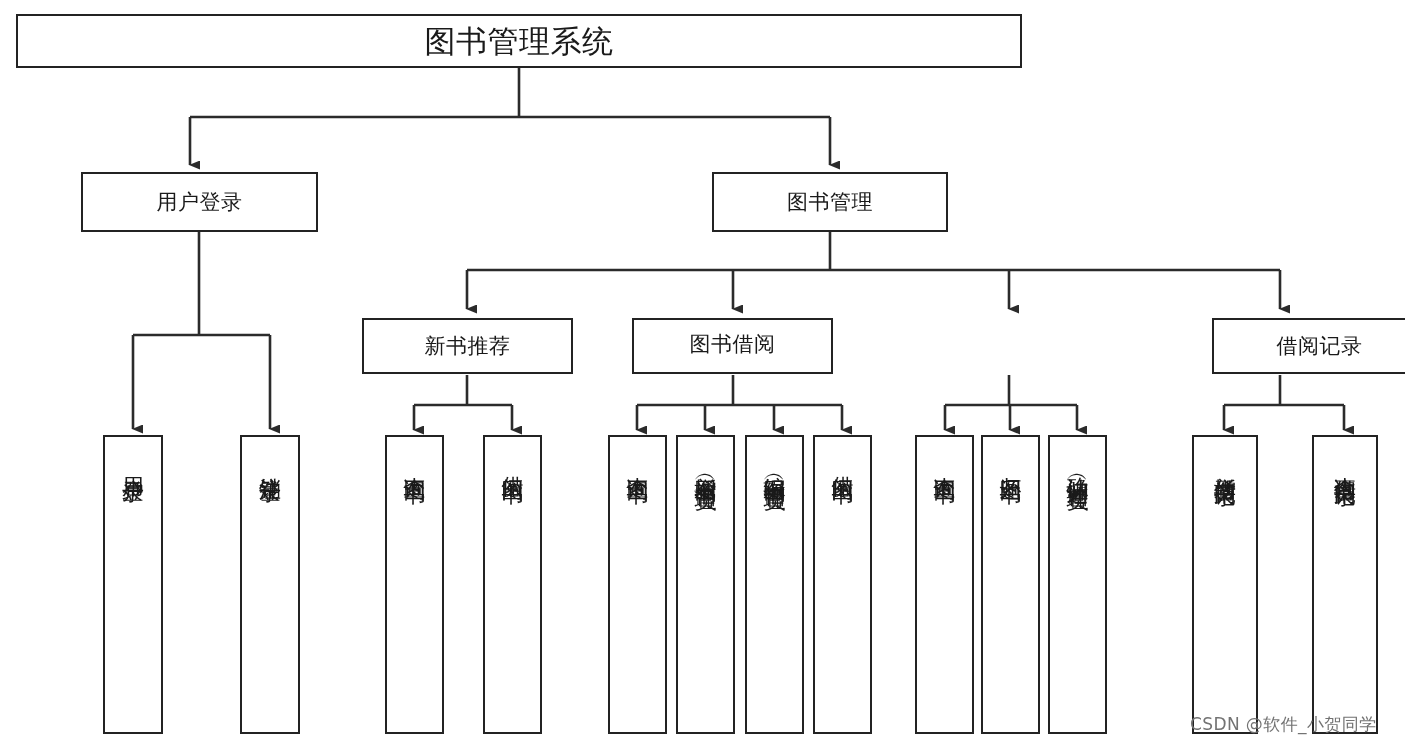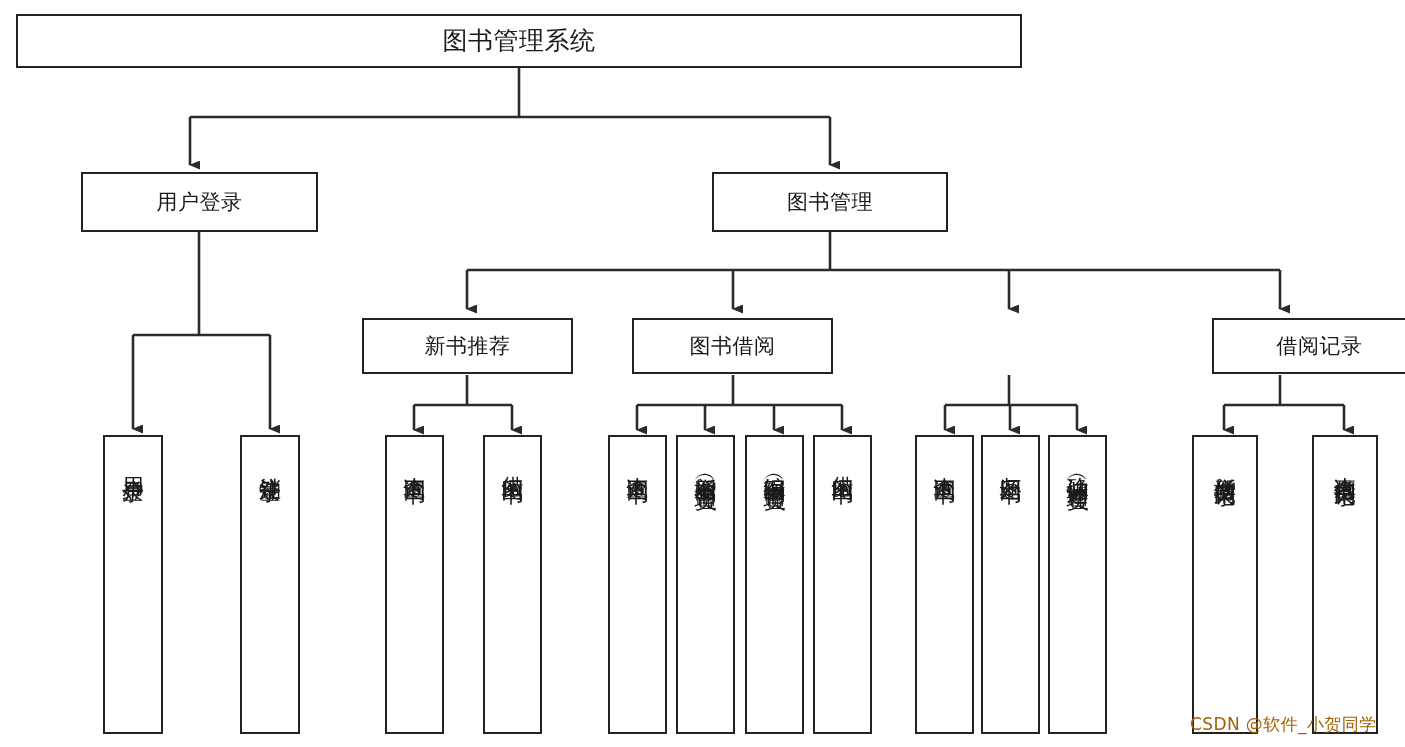--- a/index.html
+++ b/index.html
@@ -53,28 +53,28 @@
   }
   .node.vertical .node-label {
     writing-mode: vertical-rl;
     text-orientation: upright;
     font-size: 22px;
     line-height: 1.18;
     letter-spacing: 2px;
     white-space: pre;
   }
   #node-root .node-label {
-    font-size: 25px;
+    font-size: 31px;
   }
   .watermark {
     position: absolute;
     left: 1190px;
     top: 713px;
     font-size: 17px;
-    color: #a16207;
+    color: #737373;
     letter-spacing: 0.4px;
     white-space: nowrap;
     z-index: 3;
     user-select: none;
   }
 </style>
 </head>
 <body>
 
 <div id="diagram-root">
@@ -136,21 +136,21 @@
   <div class="node horizontal" style="left:81px; top:172px; width:237px; height:60px;">
     <span class="node-label">用户登录</span>
   </div>
   <div class="node horizontal" style="left:362px; top:318px; width:211px; height:56px;">
     <span class="node-label">新书推荐</span>
   </div>
 
   <div class="node horizontal" style="left:712px; top:172px; width:236px; height:60px;">
     <span class="node-label">图书管理</span>
   </div>
-  <div class="node horizontal" style="left:632px; top:318px; width:201px; height:56px;">
+  <div class="node horizontal" style="left:632px; top:318px; width:201px; height:56px;font-family:Liberation Mono, monospace;">
     <span class="node-label">图书借阅</span>
   </div>
   <div class="node horizontal" style="left:1172px; top:318px; width:215px; height:56px;margin-left:40px;">
     <span class="node-label">借阅记录</span>
   </div>
 
   <div class="node vertical" style="left:103px; top:435px; width:60px; height:299px;">
     <span class="node-label">用户登录</span>
   </div>
   <div class="node vertical" style="left:240px; top:435px; width:60px; height:299px;">

